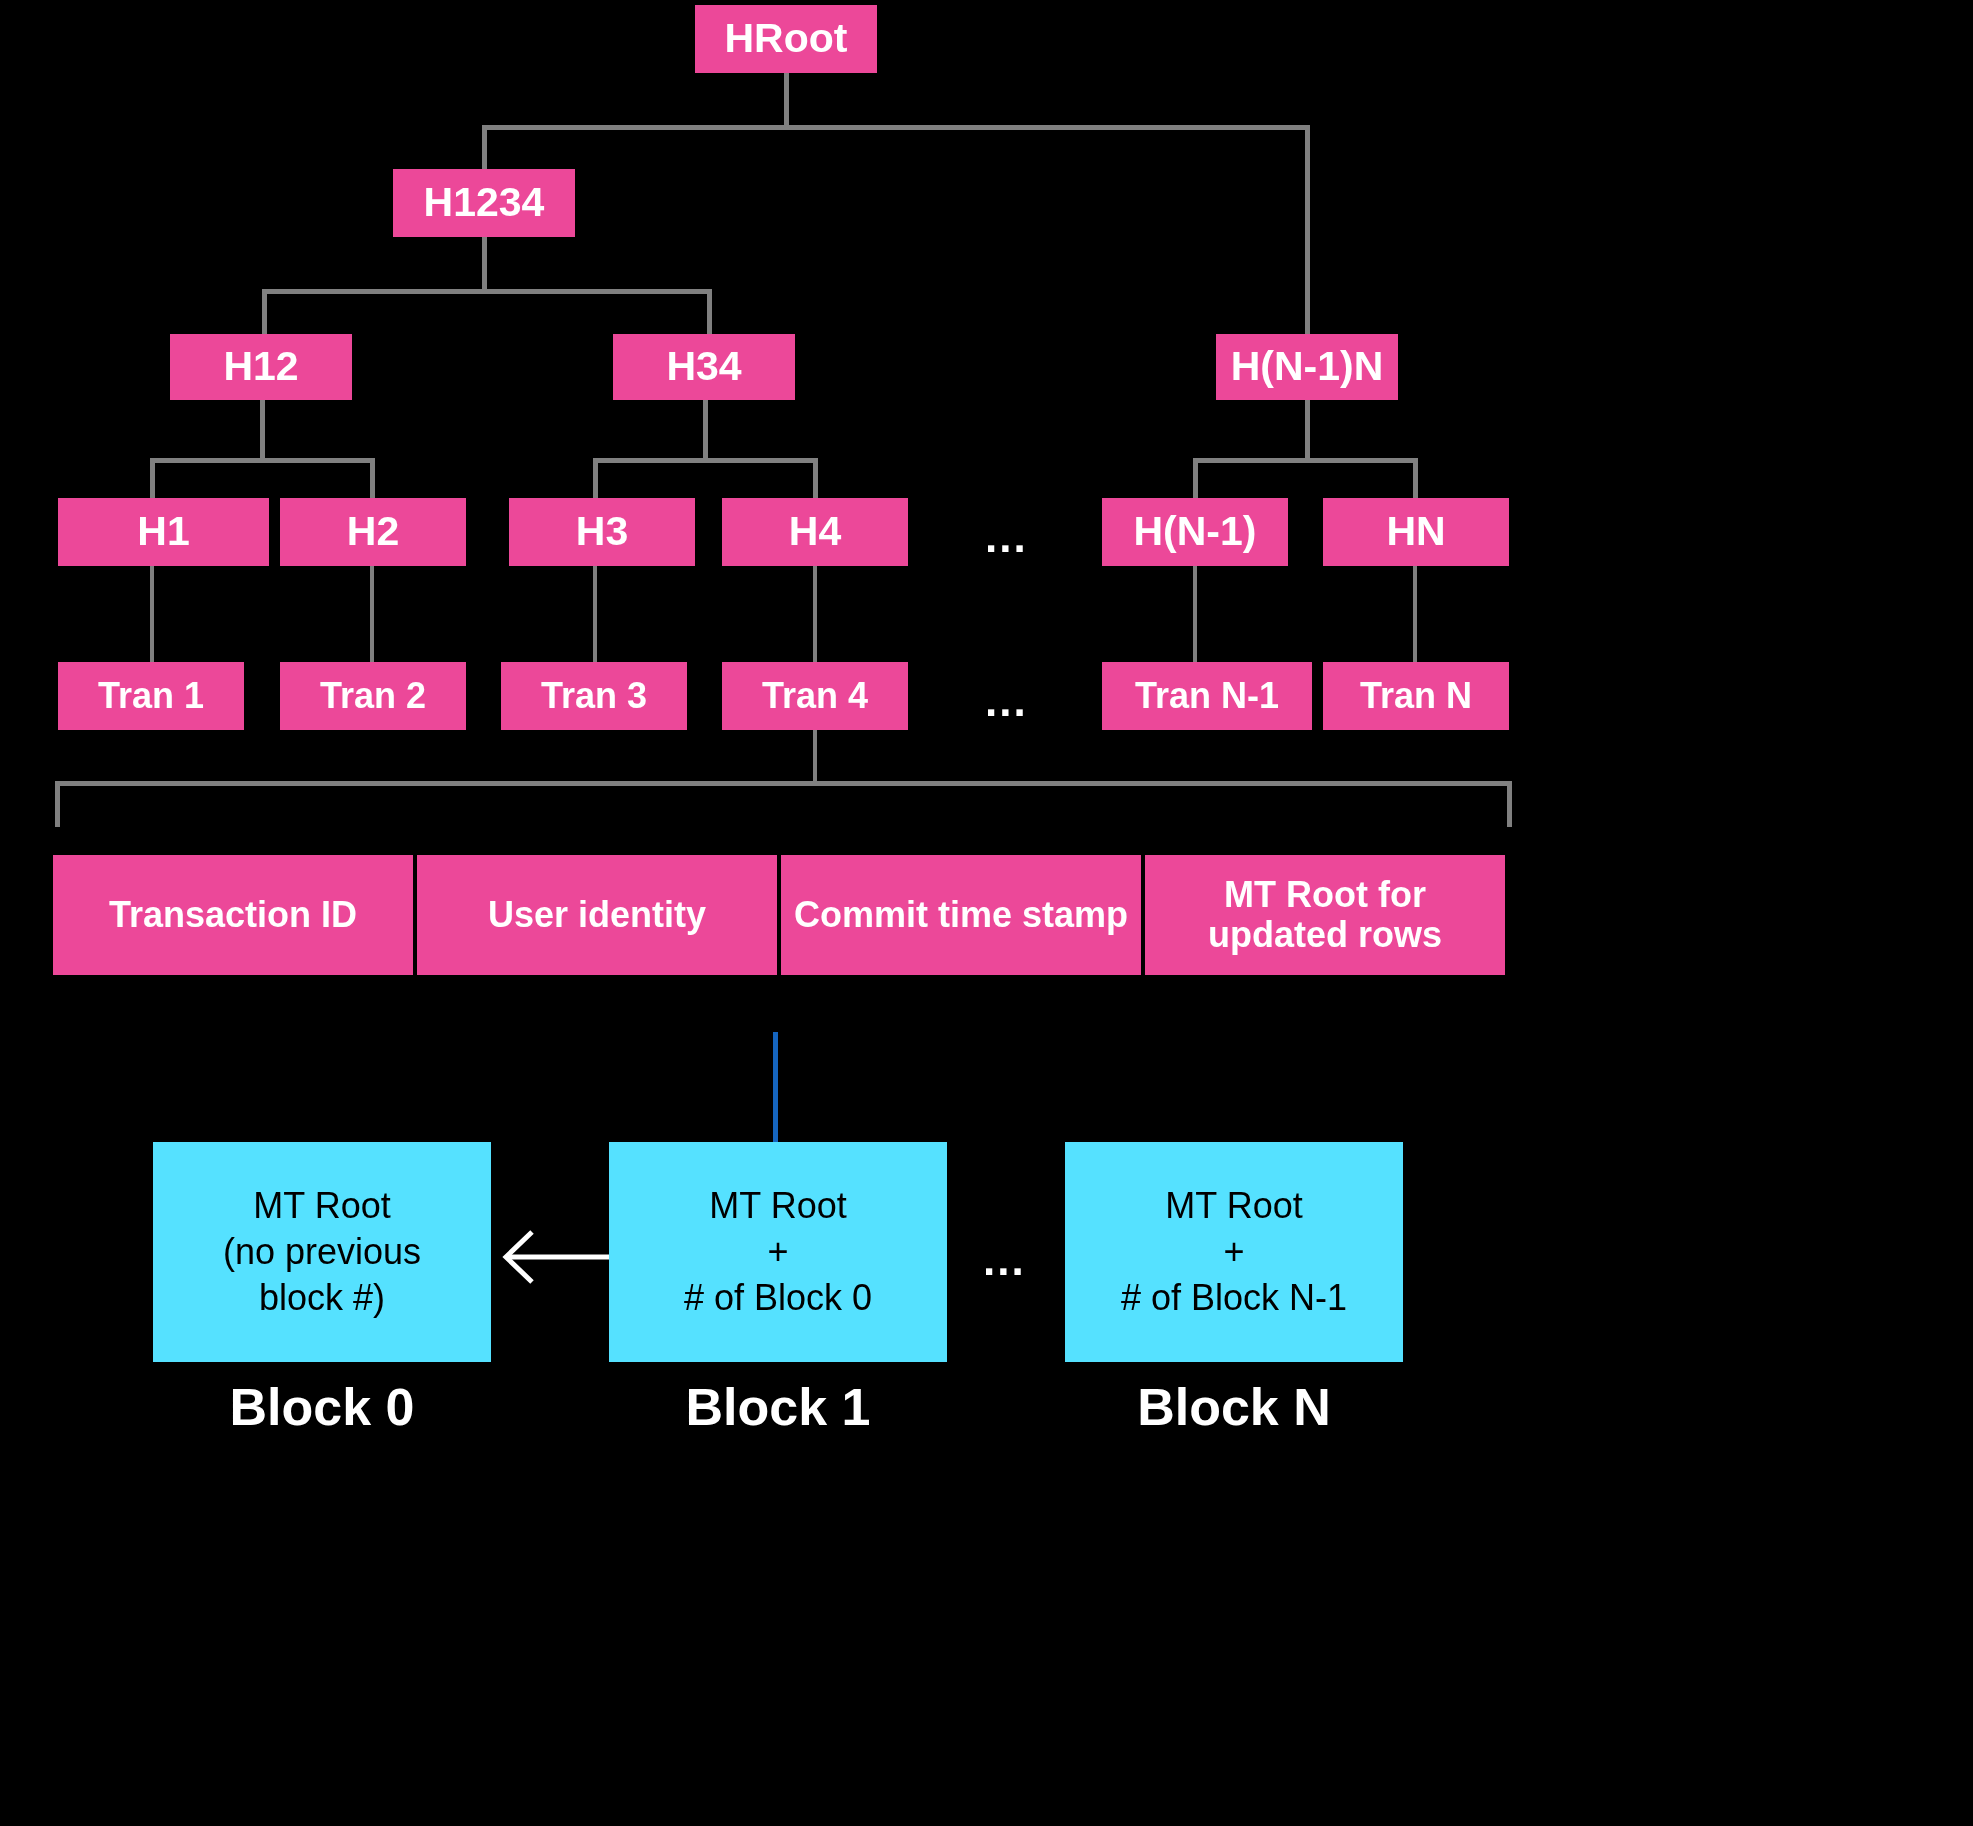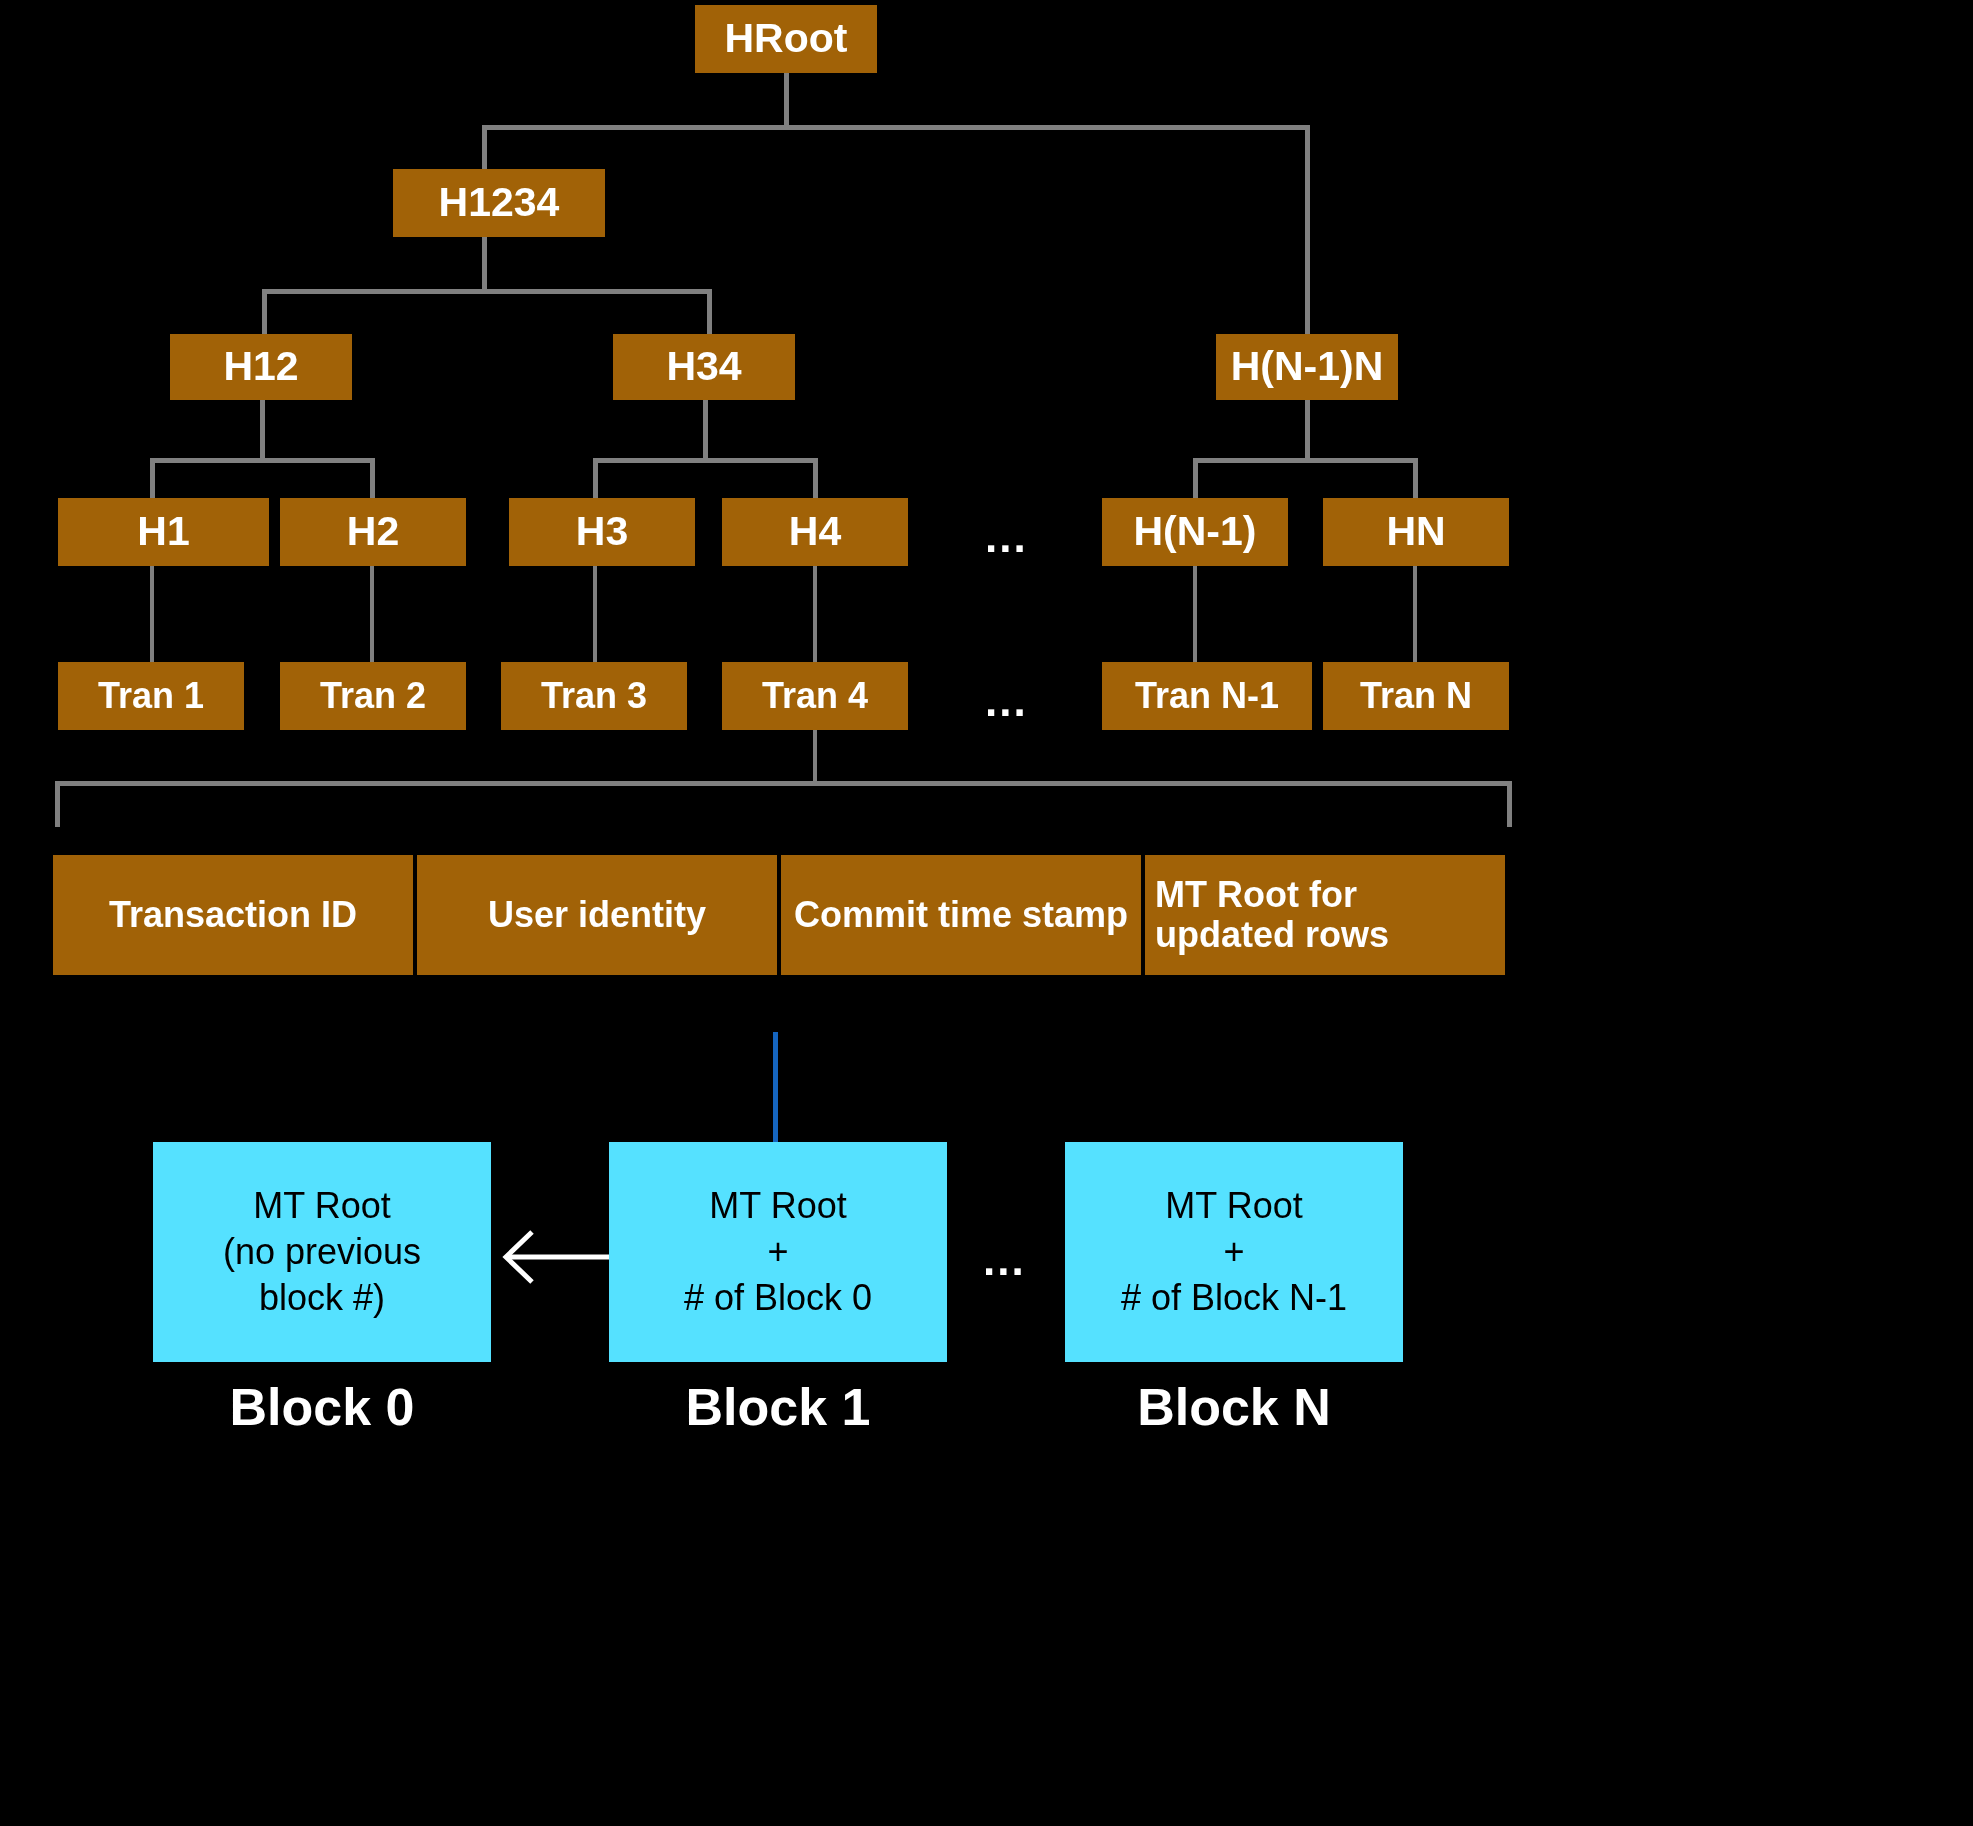--- a/index.html
+++ b/index.html
@@ -14,25 +14,26 @@
     overflow: hidden;
   }
   #stage {
     position: relative;
     width: 1973px;
     height: 1826px;
     background: #000000;
   }
   .node {
     position: absolute;
-    background: #a16207;
+    background: #ec4899;
     color: #FFFFFF;
     display: flex;
     align-items: center;
     justify-content: center;
+    text-align: center;
     font-weight: bold;
     line-height: 1.12;
     box-sizing: border-box;
   }
   .node.hash { font-size: 41px; }
   .node.tran { font-size: 36px; }
   .node.field {
     font-size: 36px;
     font-weight: bold;
     padding: 0 10px;
@@ -122,21 +123,21 @@
   <div class="line" style="left:55px; top:781px; width:1457px; height:5px;"></div>
   <div class="line" style="left:55px; top:781px; width:5px; height:46px;"></div>
   <div class="line" style="left:1507px; top:781px; width:5px; height:46px;"></div>
 
   <div class="line blue" style="left:773px; top:1032px; width:5px; height:112px;"></div>
 
   <div class="node hash" style="left:695px; top:5px; width:182px; height:68px;">
     <span>HRoot</span>
   </div>
 
-  <div class="node hash" style="left:393px; top:169px; width:212px; height:68px;">
+  <div class="node hash" style="left:393px; top:169px; width:182px; height:68px;">
     <span>H1234</span>
   </div>
 
   <div class="node hash" style="left:170px; top:334px; width:182px; height:66px;">
     <span>H12</span>
   </div>
   <div class="node hash" style="left:613px; top:334px; width:182px; height:66px;">
     <span>H34</span>
   </div>
   <div class="node hash" style="left:1216px; top:334px; width:182px; height:66px;">

